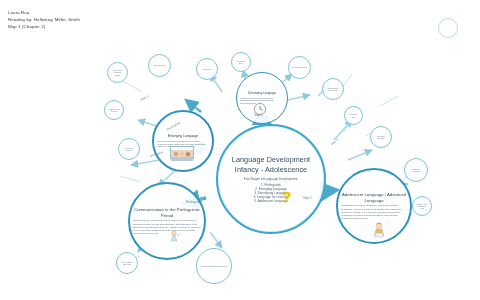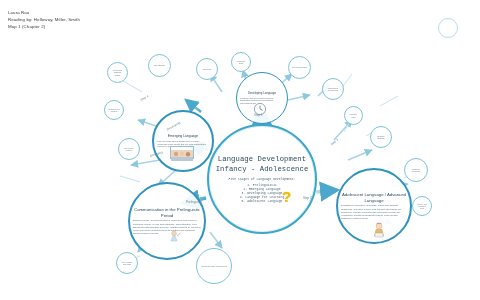--- a/index.html
+++ b/index.html
@@ -28,24 +28,23 @@
     display:flex;align-items:center;justify-content:center;
     text-align:center;
     color:#2f4f63;
     background:rgba(255,255,255,.92);
     overflow:hidden;
   }
   .bubble .inner{padding:2px 3px;width:100%;}
 
   
   .b-main{
-    left:207px;top:124px;width:110px;height:110px;
+    left:216px;top:124px;width:110px;height:110px;
     border:2.2px solid #3aa6c9;
     box-shadow:0 0 0 1px rgba(58,166,201,.18) inset;
-    font-family:Liberation Mono, monospace;
   }
   .b-main .title{
     font-size:7.2px;line-height:1.32;color:#2d4a5c;
     letter-spacing:.1px;
   }
   .b-main .sub-head{
     margin-top:4px;font-size:3.1px;color:#4a6475;line-height:1.2;
   }
   .b-main ol{
     margin:1px 0 0 0;padding:0;list-style:none;

